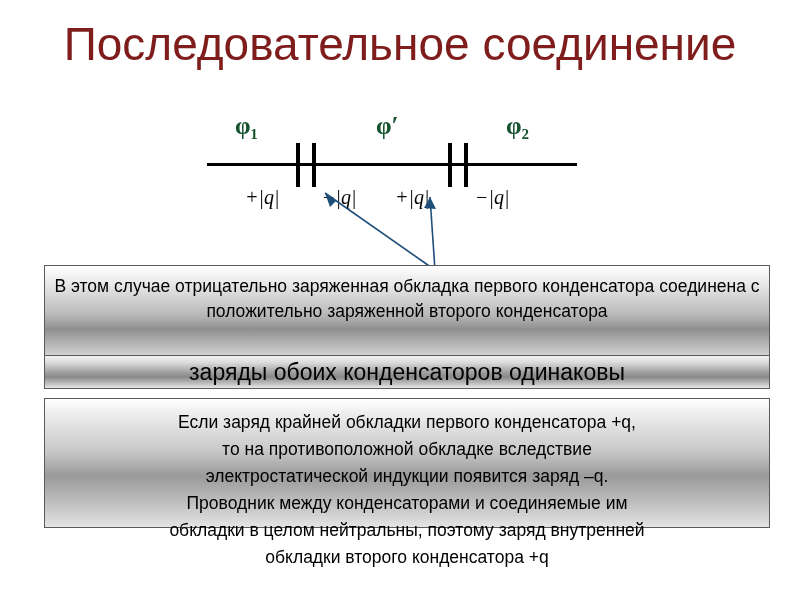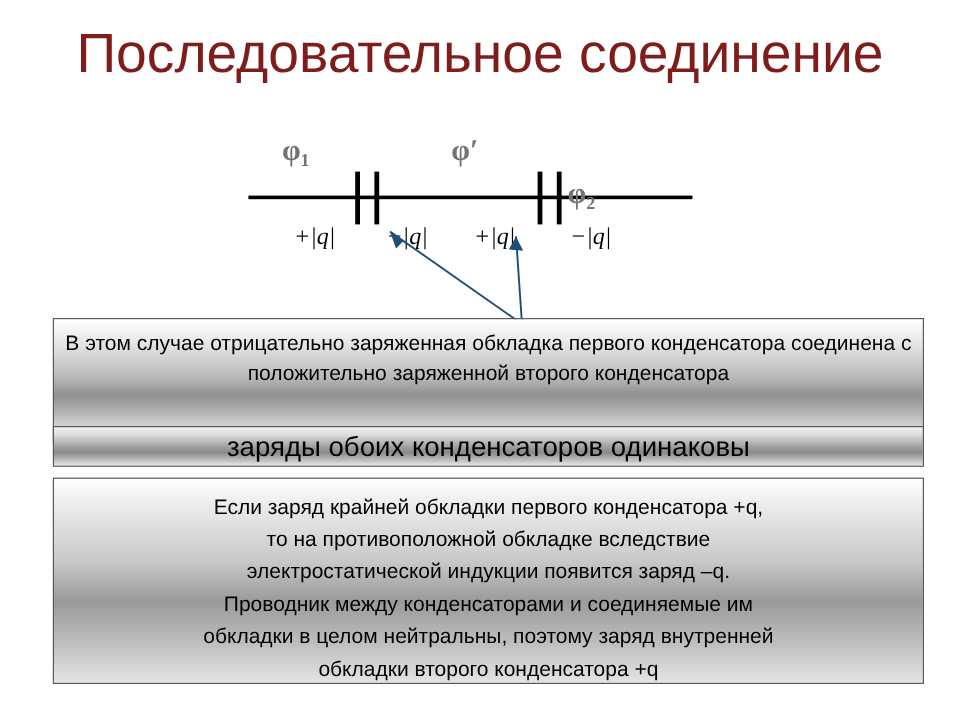--- a/index.html
+++ b/index.html
@@ -52,21 +52,21 @@
     top: 35px;
     width: 4px;
     height: 44px;
     background: #000000;
   }
   .phi {
     position: absolute;
     font-family: "Liberation Serif", serif;
     font-size: 25px;
     font-weight: bold;
-    color: #737373;
+    color: #14532d;
   }
   .chg {
     position: absolute;
     top: 78px;
     font-family: "Liberation Serif", serif;
     font-size: 20px;
     font-style: italic;
     color: #000000;
     white-space: nowrap;
   }
@@ -119,21 +119,21 @@
     top: 355px;
     width: 726px;
     height: 34px;
     font-size: 23px;
     line-height: 32px;
   }
   #box-long {
     left: 44px;
     top: 398px;
     width: 726px;
-    height: 172px;
+    height: 130px;
     font-size: 17.5px;
     line-height: 27px;
     padding-top: 10px;
     white-space: pre-line;
   }
 </style>
 </head>
 <body>
 
 <div class="slide-title">Последовательное соединение</div>
@@ -142,21 +142,21 @@
   <div class="wire"></div>
 
   <div class="plate" style="left:106px;"></div>
   <div class="plate" style="left:122px;"></div>
 
   <div class="plate" style="left:258px;"></div>
   <div class="plate" style="left:274px;"></div>
 
   <div class="phi" style="left:45px; top:4px;">φ₁</div>
   <div class="phi" style="left:186px; top:4px;">φ′</div>
-  <div class="phi" style="left:283px; top:4px;margin-top:36px;">φ₂</div>
+  <div class="phi" style="left:316px; top:4px;">φ₂</div>
 
   <div class="chg" style="left:55px;">+|q|</div>
   <div class="chg" style="left:132px;">−|q|</div>
   <div class="chg" style="left:205px;">+|q|</div>
   <div class="chg" style="left:285px;">−|q|</div>
 </div>
 
 <div class="arrows">
   <svg width="420" height="90" viewBox="0 0 420 90" xmlns="http://www.w3.org/2000/svg">
     <g stroke="#1f4e79" stroke-width="1.6" fill="none">

